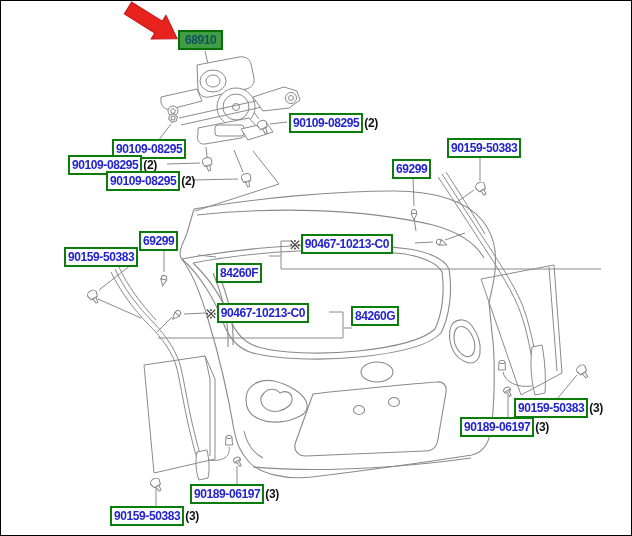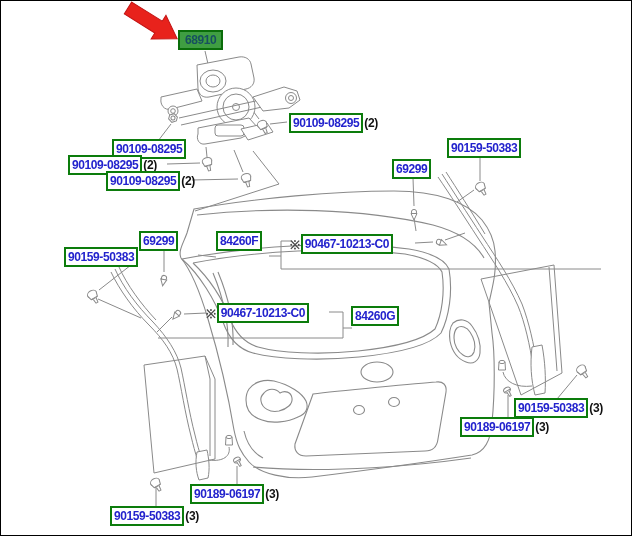--- a/index.html
+++ b/index.html
@@ -187,21 +187,21 @@
 </div>
 
 <div class="part-label" style="left:138px;top:230px">
   <span class="box">69299</span>
 </div>
 
 <div class="part-label" style="left:63px;top:246px">
   <span class="box">90159-50383</span>
 </div>
 
-<div class="part-label" style="left:215px;top:230px">
+<div class="part-label" style="left:215px;top:262px">
   <span class="box">84260F</span>
 </div>
 
 <div class="part-label" style="left:289px;top:233px">
   <span class="ref">※</span>
   <span class="box">90467-10213-C0</span>
 </div>
 
 <div class="part-label" style="left:205px;top:302px">
   <span class="ref">※</span>

